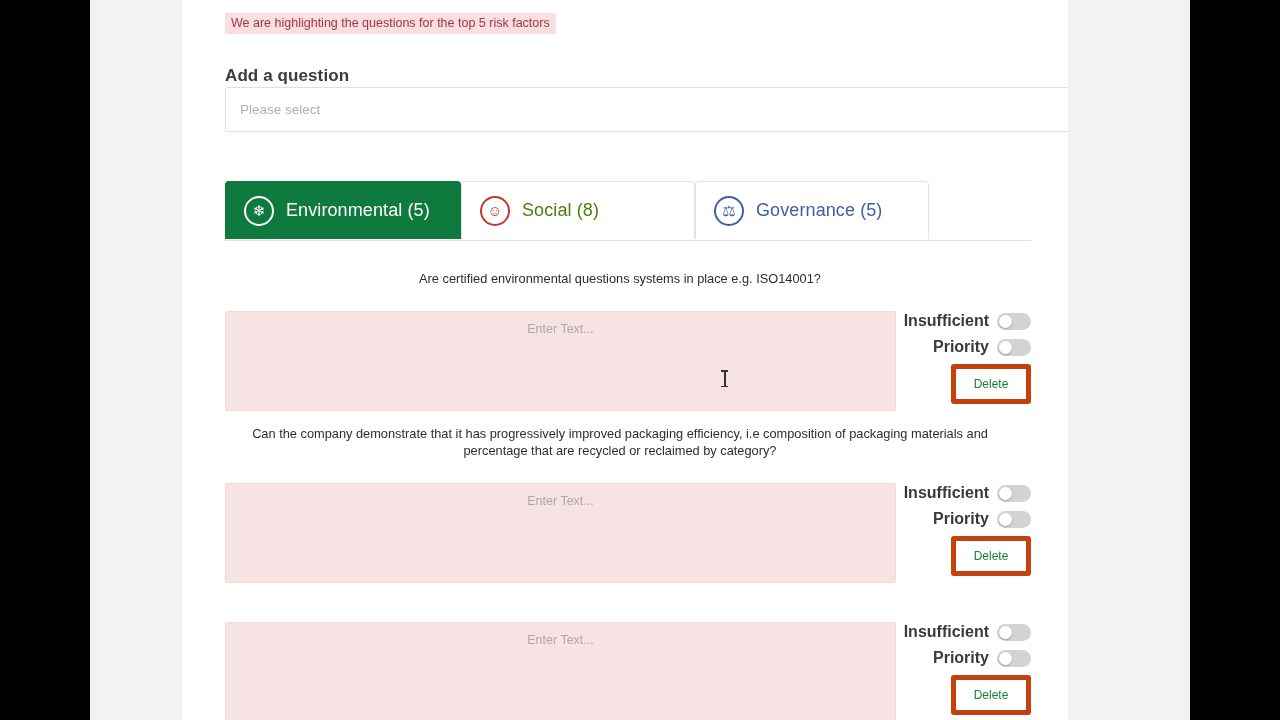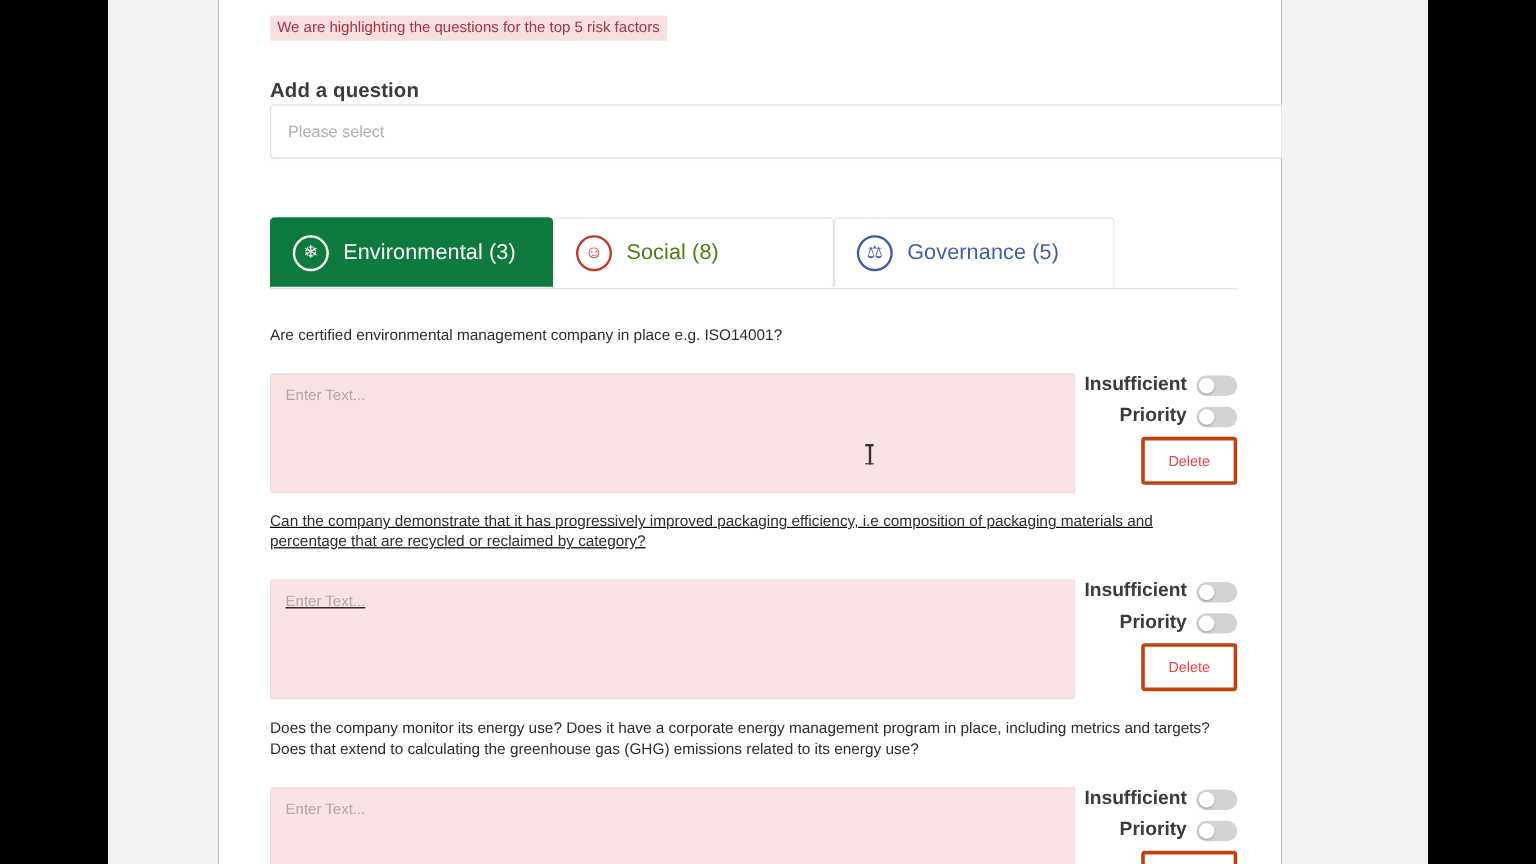--- a/index.html
+++ b/index.html
@@ -28,20 +28,21 @@
   .gutter.left { left: 90px; width: 92px; }
   .gutter.right { left: 1068px; width: 122px; }
   .page {
     position: absolute;
     left: 182px;
     top: 0;
     width: 886px;
     height: 720px;
     background: #ffffff;
     overflow: hidden;
+    text-align: center;
   }
 
   .highlight-note {
     position: absolute;
     left: 43px;
     top: 13px;
     background: #f7dfe2;
     color: #a8343f;
     font-size: 12.5px;
     padding: 3px 6px 4px 6px;
@@ -206,24 +207,24 @@
     width: 13px; height: 13px;
     border-radius: 50%;
     background: #ffffff;
     box-shadow: 0 1px 2px rgba(0,0,0,0.25);
   }
   .delete-btn {
     position: absolute;
     right: 0;
     width: 80px;
     height: 40px;
-    border: 3px solid #c2410c;
+    border: 5px solid #c2410c;
     border-radius: 3px;
     background: #fff;
-    color: #ef4444;
+    color: #15803d;
     font-size: 12px;
     display: flex;
     align-items: center;
     justify-content: center;
     cursor: pointer;
   }
 
   .cursor {
     position: absolute;
     left: 721px;
@@ -261,34 +262,34 @@
     <div class="field-label">Add a question</div>
 
     <div class="select-box">
       <span class="placeholder">Please select</span>
       <span class="caret"></span>
     </div>
 
     <div class="tabs">
       <div class="tab environmental">
         <span class="tab-icon">❄</span>
-        <span class="tab-label">Environmental (3)</span>
+        <span class="tab-label">Environmental (5)</span>
       </div>
       <div class="tab social">
         <span class="tab-icon">☺</span>
         <span class="tab-label">Social (8)</span>
       </div>
       <div class="tab governance">
         <span class="tab-icon">⚖</span>
         <span class="tab-label">Governance (5)</span>
       </div>
     </div>
 
     <div class="question" style="top:270px;">
-      <div class="q-text">Are certified environmental management company in place e.g. ISO14001?</div>
+      <div class="q-text">Are certified environmental questions systems in place e.g. ISO14001?</div>
       <div class="q-body">
         <div class="answer-box" style="height:100px;">
           <span class="ph">Enter Text...</span>
         </div>
         <div class="side-controls">
           <div class="toggle-row">
             <span class="toggle-label">Insufficient</span>
             <span class="toggle">
                 <span class="knob"></span>
               </span>
@@ -297,21 +298,21 @@
             <span class="toggle-label">Priority</span>
             <span class="toggle">
                 <span class="knob"></span>
               </span>
           </div>
           <div class="delete-btn" style="top:53px;">Delete</div>
         </div>
       </div>
     </div>
 
-    <div class="question" style="top:425px;text-decoration:underline;">
+    <div class="question" style="top:425px;">
       <div class="q-text">Can the company demonstrate that it has progressively improved packaging efficiency, i.e composition of packaging materials and percentage that are recycled or reclaimed by category?</div>
       <div class="q-body">
         <div class="answer-box" style="height:100px;">
           <span class="ph">Enter Text...</span>
         </div>
         <div class="side-controls">
           <div class="toggle-row">
             <span class="toggle-label">Insufficient</span>
             <span class="toggle">
                 <span class="knob"></span>
@@ -322,21 +323,20 @@
             <span class="toggle">
                 <span class="knob"></span>
               </span>
           </div>
           <div class="delete-btn" style="top:53px;">Delete</div>
         </div>
       </div>
     </div>
 
     <div class="question" style="top:598px;">
-      <div class="q-text">Does the company monitor its energy use? Does it have a corporate energy management program in place, including metrics and targets? Does that extend to calculating the greenhouse gas (GHG) emissions related to its energy use?</div>
       <div class="q-body">
         <div class="answer-box" style="height:100px;">
           <span class="ph">Enter Text...</span>
         </div>
         <div class="side-controls">
           <div class="toggle-row">
             <span class="toggle-label">Insufficient</span>
             <span class="toggle">
                 <span class="knob"></span>
               </span>

